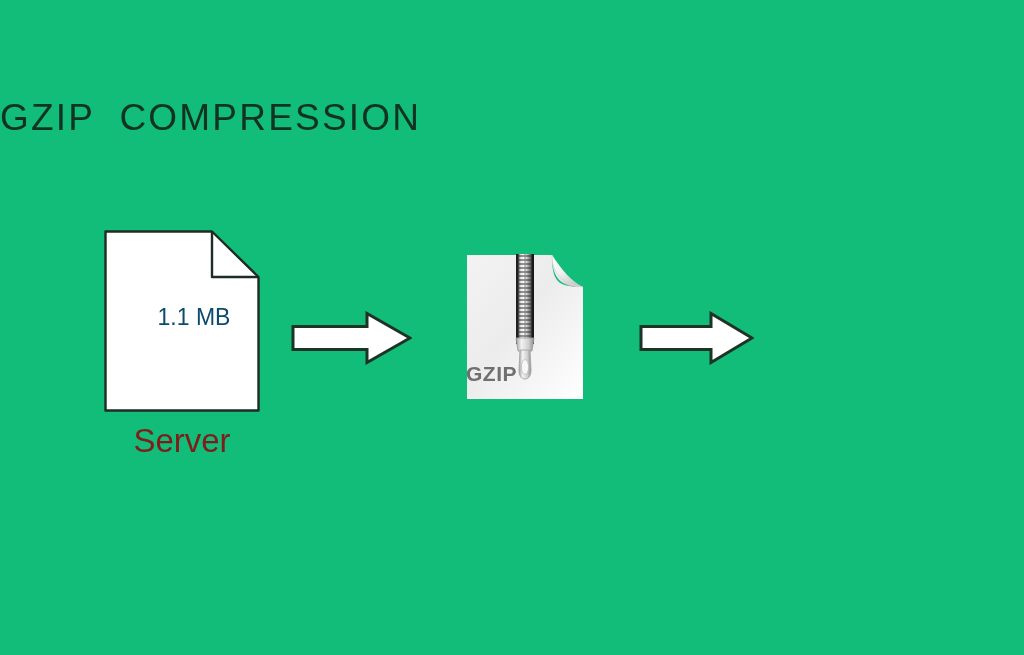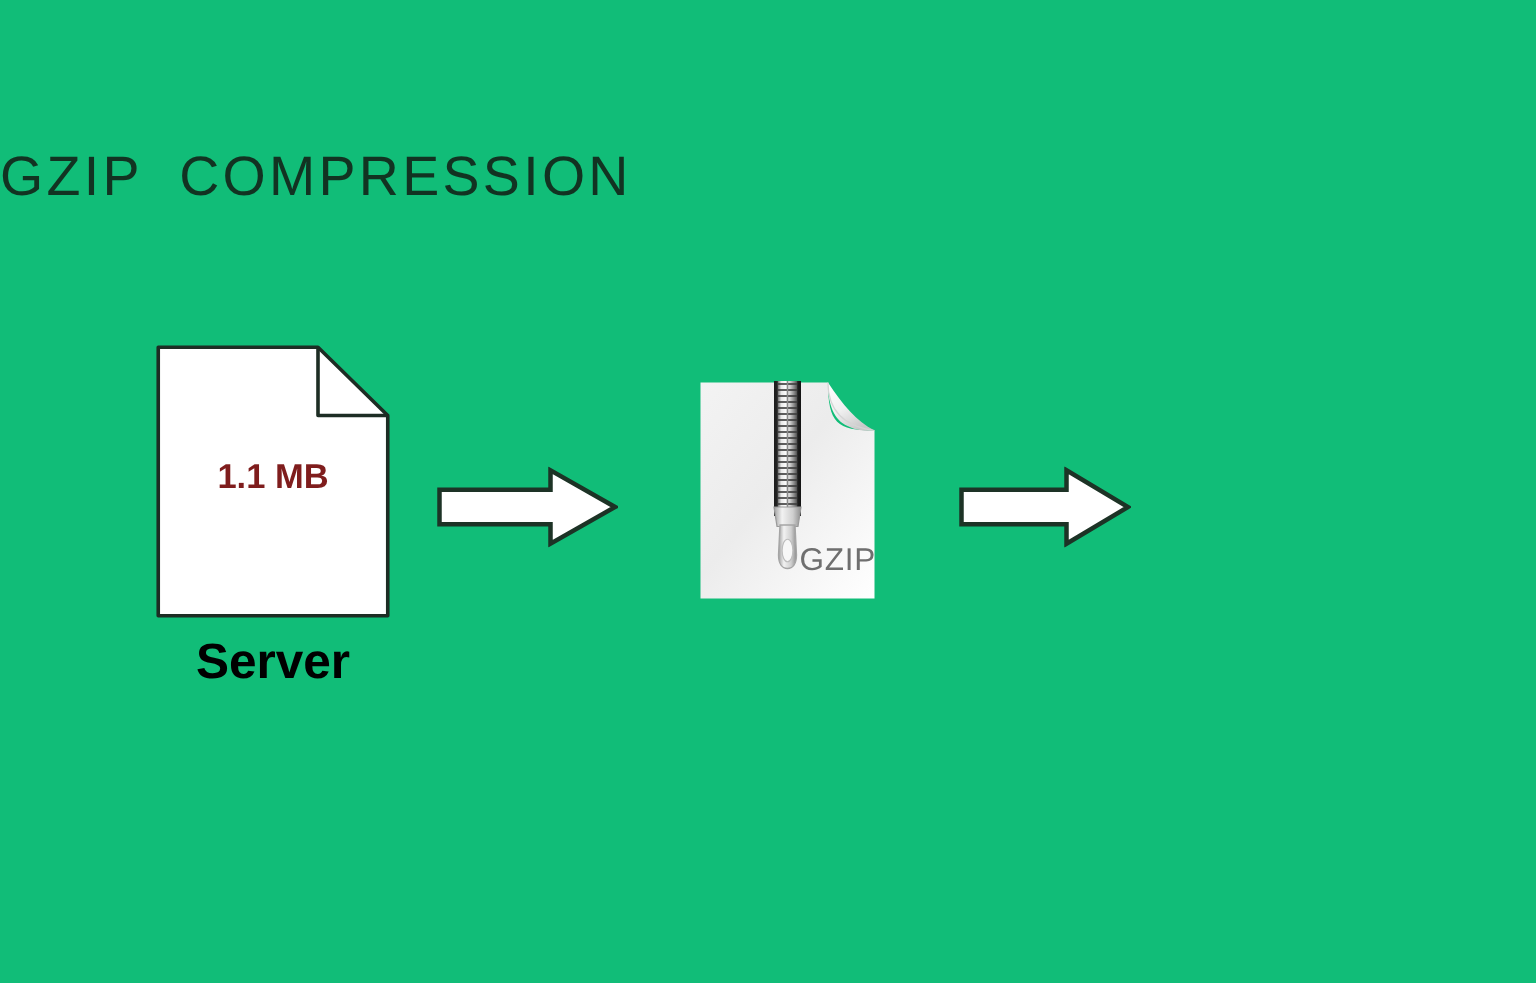--- a/index.html
+++ b/index.html
@@ -42,58 +42,58 @@
   
   .doc-wrap {
     position: relative;
   }
   .doc-svg {
     display: block;
     overflow: visible;
   }
   .doc-size-label {
     position: absolute;
+    left: 12px;
+    width: 100%;
+    text-align: center;
+    color: #0c4a6e;
+    font-weight: normal;
+    white-space: pre;
+    pointer-events: none;
+  }
+  .stage-label {
+    position: absolute;
     left: 0;
     width: 100%;
     text-align: center;
     color: #7f1d1d;
-    font-weight: bold;
-    white-space: pre;
-    pointer-events: none;
-  }
-  .stage-label {
-    position: absolute;
-    left: 0;
-    width: 100%;
-    text-align: center;
-    color: #000000;
-    font-weight: 700;
+    font-weight: 400;
     white-space: pre;
   }
 
   
   #server-node { left: 104px; top: 230px; width: 156px; }
   #server-doc-size { top: 74px; font-size: 23px; }
   #server-label { top: 192px; font-size: 33px; }
 
   
   #browser-node { left: 817px; top: 293px; width: 80px; }
   #browser-doc-size { top: 37px; font-size: 14px; }
   #browser-label { top: 104px; font-size: 31px; }
 
   
   #gzip-node { left: 466px; top: 254px; width: 118px; }
   #gzip-label {
     position: absolute;
     left: 0;
     top: 108px;
     width: 100%;
-    text-align: right;
+    text-align: left;
     font-size: 21px;
-    font-weight: normal;
+    font-weight: bold;
     color: #6f6f6f;
     letter-spacing: 0.5px;
     white-space: pre;
     pointer-events: none;
   }
 
   
   #arrow-1 { left: 291px; top: 311px; }
   #arrow-2 { left: 639px; top: 311px; }
   .arrow-svg { display: block; }

